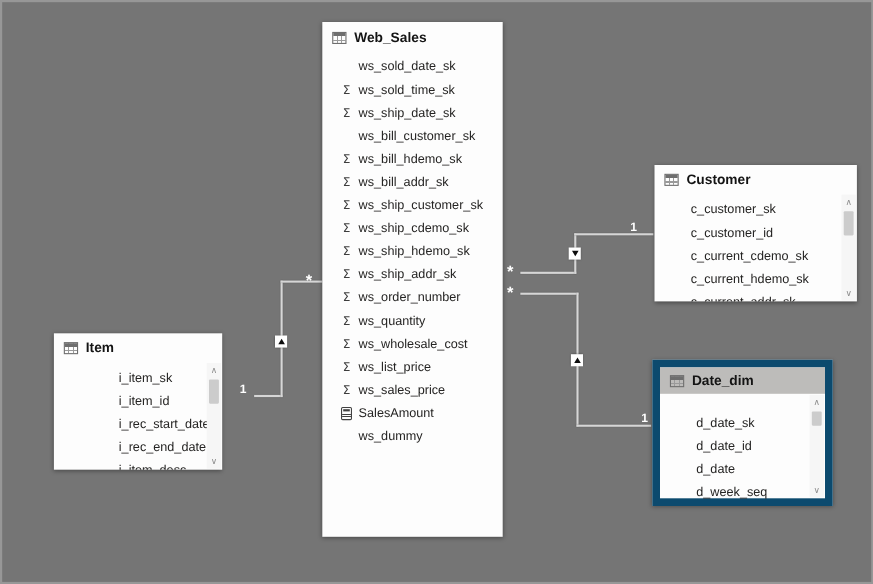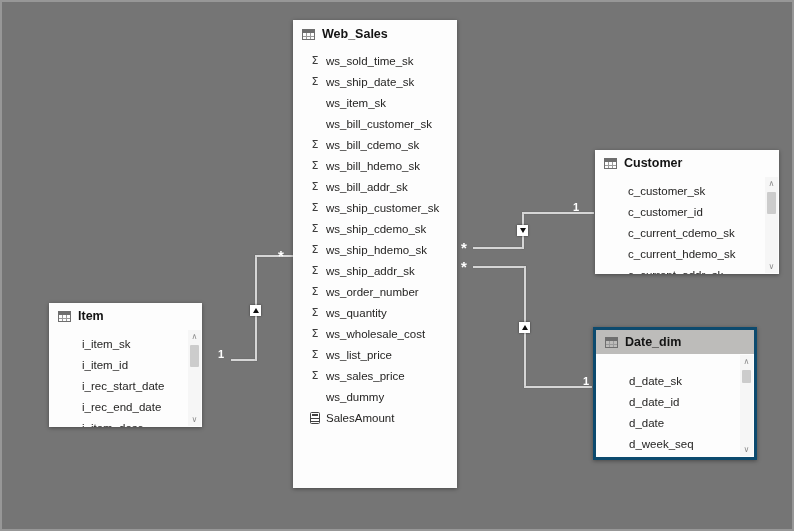--- a/index.html
+++ b/index.html
@@ -38,22 +38,22 @@
       linear-gradient(to right,transparent 0 3px,#9a9a9a 3px 4px,transparent 4px 7px,#9a9a9a 7px 8px,transparent 8px),
       linear-gradient(to bottom,transparent 0 6px,#9a9a9a 6px 7px,transparent 7px);
   }
   
   #tbl-websales{left:291px;top:18px;width:164px;height:468px;}
   #tbl-websales .fields{padding-top:2px;height:450px;}
   #tbl-websales .thead{height:28px;}
   #tbl-customer{left:593px;top:148px;width:184px;height:124px;}
   #tbl-customer .fields{padding-top:4px;height:94px;}
   #tbl-item{left:47px;top:301px;width:153px;height:124px;}
-  #tbl-item .fields{padding-top:4px;height:94px;}
-  #tbl-datedim{left:591px;top:325px;width:164px;height:133px;border:3px solid #0c4a6e;}
+  #tbl-item .fields{padding-top:4px;height:94px;margin-left:26px;}
+  #tbl-datedim{left:591px;top:325px;width:164px;height:133px;border:7px solid #0c4a6e;}
   #tbl-datedim .thead{height:24px;background:#bdbcba;}
   #tbl-datedim .fields{padding-top:16px;height:99px;}
   
   .scrollbar{
     position:absolute;top:27px;right:1px;bottom:1px;width:13px;background:#f6f6f6;
     display:flex;flex-direction:column;align-items:center;
   }
   #tbl-datedim .scrollbar{top:25px;}
   .scroll-btn{height:13px;width:13px;display:flex;align-items:center;justify-content:center;
     font-size:8px;color:#8c8c8c;font-family:"DejaVu Sans",sans-serif;}
@@ -125,45 +125,41 @@
       <span class="tri"></span>
     </div>
 
   <div class="etable" id="tbl-websales">
     <div class="thead">
       <span class="tbl-icon"></span>
       <span>Web_Sales</span>
     </div>
     <div class="fields">
 
+        <div class="frow">
+          <span class="ficon fi-none"></span>
+          <span class="flabel">ws_sold_date_sk</span>
+        </div>
 
         <div class="frow">
           <span class="ficon fi-sigma"></span>
           <span class="flabel">ws_sold_time_sk</span>
         </div>
 
         <div class="frow">
           <span class="ficon fi-sigma"></span>
           <span class="flabel">ws_ship_date_sk</span>
         </div>
 
-        <div class="frow">
-          <span class="ficon fi-none"></span>
-          <span class="flabel">ws_item_sk</span>
-        </div>
 
         <div class="frow">
           <span class="ficon fi-none"></span>
           <span class="flabel">ws_bill_customer_sk</span>
         </div>
 
-        <div class="frow">
-          <span class="ficon fi-sigma"></span>
-          <span class="flabel">ws_bill_cdemo_sk</span>
-        </div>
 
         <div class="frow">
           <span class="ficon fi-sigma"></span>
           <span class="flabel">ws_bill_hdemo_sk</span>
         </div>
 
         <div class="frow">
           <span class="ficon fi-sigma"></span>
           <span class="flabel">ws_bill_addr_sk</span>
         </div>
@@ -206,30 +202,30 @@
         </div>
 
         <div class="frow">
           <span class="ficon fi-sigma"></span>
           <span class="flabel">ws_list_price</span>
         </div>
 
         <div class="frow">
           <span class="ficon fi-sigma"></span>
           <span class="flabel">ws_sales_price</span>
-        </div>
-
-        <div class="frow">
-          <span class="ficon fi-none"></span>
-          <span class="flabel">ws_dummy</span>
         </div>
 
         <div class="frow">
           <span class="ficon fi-calc"></span>
           <span class="flabel">SalesAmount</span>
+        </div>
+
+        <div class="frow">
+          <span class="ficon fi-none"></span>
+          <span class="flabel">ws_dummy</span>
         </div>
       </div>
   </div>
 
   <div class="etable" id="tbl-customer">
     <div class="thead">
       <span class="tbl-icon"></span>
       <span>Customer</span>
     </div>
     <div class="fields">

